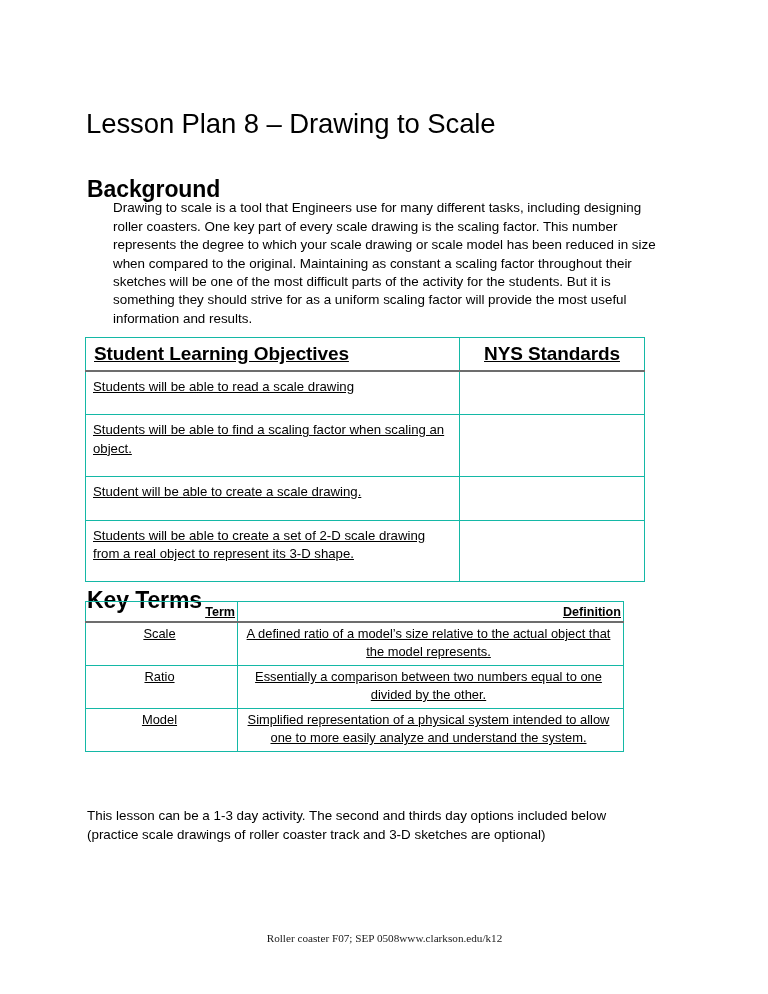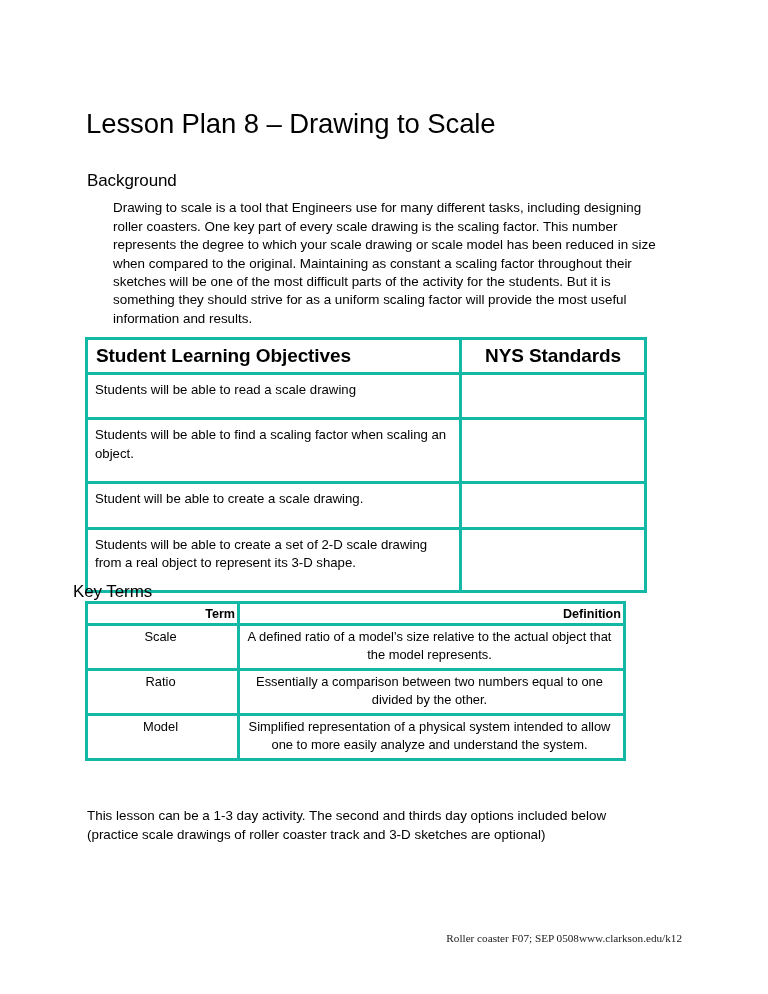--- a/index.html
+++ b/index.html
@@ -29,26 +29,26 @@
     top: 90px;
     font-size: 27.5px;
     font-weight: normal;
     letter-spacing: -0.1px;
     white-space: nowrap;
   }
 
   
   .section-heading {
     position: absolute;
-    font-size: 17px;
-    font-weight: normal;
+    font-size: 23px;
+    font-weight: bold;
     letter-spacing: -0.1px;
   }
   #heading-background { left: 87px; top: 157px; }
-  #heading-keyterms   { left: 73px; top: 568px; text-align: center; }
+  #heading-keyterms   { left: 87px; top: 568px; text-align: center; }
 
   
   .body-paragraph {
     position: absolute;
     font-size: 13.4px;
     line-height: 18.4px;
     text-align: left;
   }
   #background-paragraph {
     left: 113px;
@@ -62,23 +62,24 @@
   }
 
   
   table.doc-table {
     position: absolute;
     border-collapse: collapse;
     table-layout: fixed;
   }
   table.doc-table td,
   table.doc-table th {
-    border: 3px solid #14b8a6;
+    border: 1px solid #14b8a6;
     vertical-align: top;
     padding: 0;
+    text-decoration: underline;
   }
 
   
   #objectives-table {
     left: 85px;
     top: 337px;
     width: 559px;
   }
   #objectives-table col.c-obj { width: 374px; }
   #objectives-table col.c-nys { width: 185px; }
@@ -134,21 +135,21 @@
     white-space: nowrap;
   }
 
   
   .footer {
     position: absolute;
     left: 87px;
     top: 932px;
     width: 595px;
     display: flex;
-    justify-content: flex-end;
+    justify-content: center;
     align-items: baseline;
     font-family: "Liberation Serif", serif;
     font-size: 11.2px;
     color: #1a1a1a;
   }
 </style>
 </head>
 <body>
 
 <div class="page">

